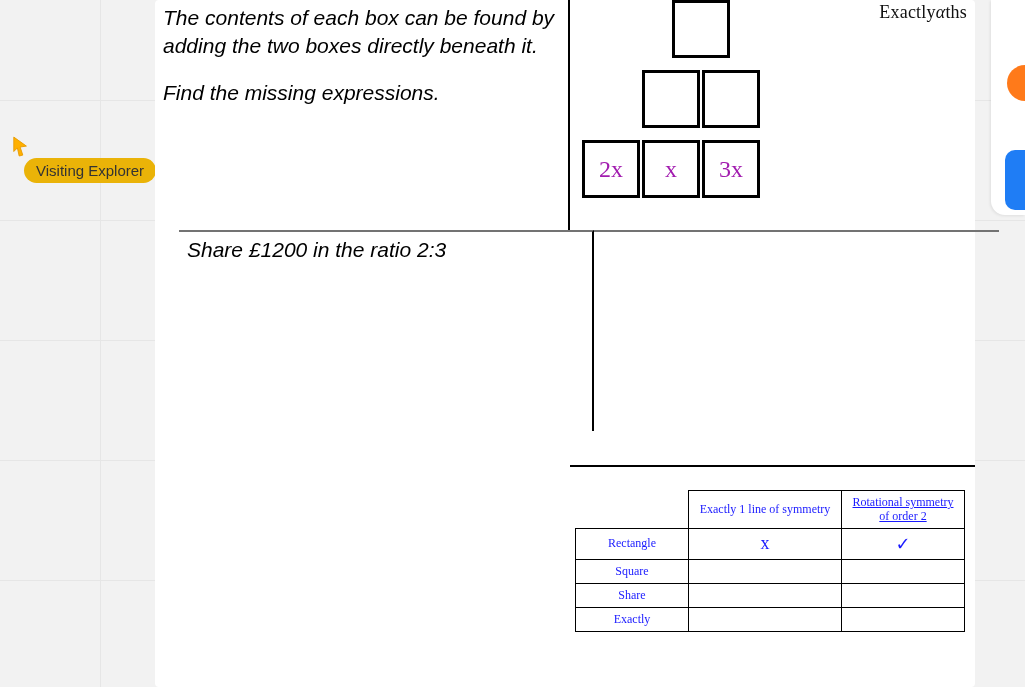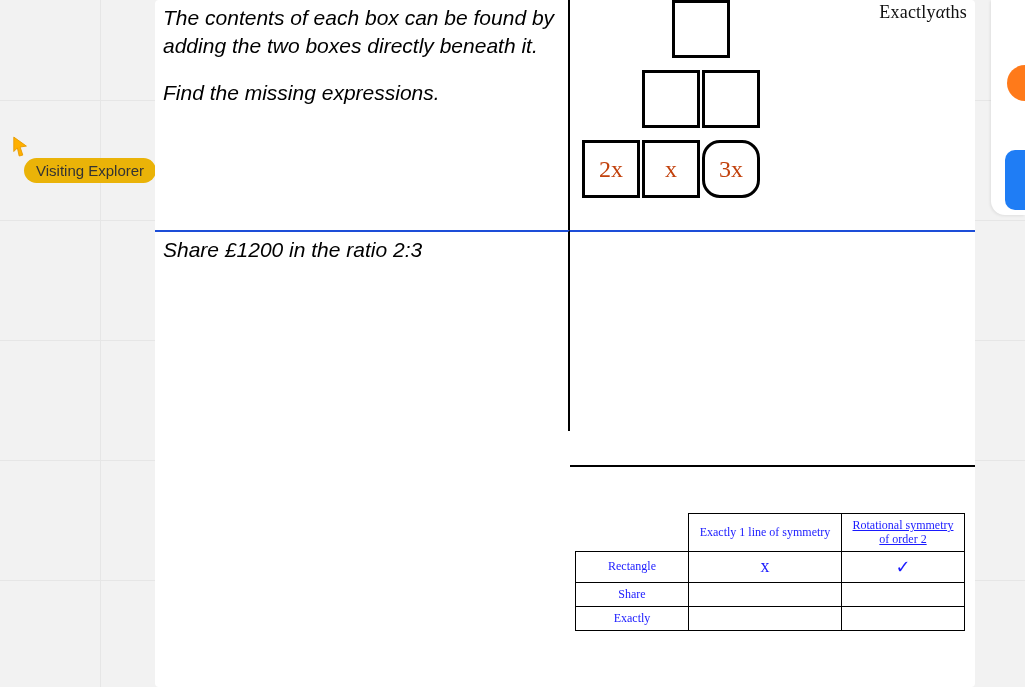--- a/index.html
+++ b/index.html
@@ -36,21 +36,21 @@
   }
 
   
   .cell {
     position: absolute;
     box-sizing: border-box;
   }
   .c-left  { left: 0;   width: 415px; border-right: 2px solid #000; }
   .c-right { left: 415px; width: 405px; }
   .row1 { top: 0;    height: 230px; }
-  .row2 { top: 230px; height: 201px; border-top: 2px solid #1d4ed8; }
+  .row2 { top: 230px; height: 201px; border-top: 2px solid #737373; margin-left: 24px; }
   .row3 { top: 465px; height: 220px; border-top: 2px solid #000; }
 
   .qtext {
     font-size: 21px;
     color: #000;
     line-height: 1.35;
     padding: 4px 2px 0 8px;
     font-style: italic;
   }
   .qtext p { margin: 0 0 18px 0; }
@@ -82,29 +82,29 @@
     width: 58px;
     height: 58px;
     border: 3px solid #000;
     background: #fff;
     box-sizing: border-box;
     display: flex;
     align-items: center;
     justify-content: center;
     font-family: "Comic Sans MS", "Chalkboard SE", cursive;
     font-size: 24px;
-    color: #c2410c;
+    color: #a21caf;
     font-weight: 500;
   }
 
   
   .symtable {
     position: absolute;
     left: 5px;
-    top: 46px;
+    top: 23px;
     border-collapse: collapse;
     font-family: "Comic Sans MS", "Chalkboard SE", cursive;
     color: #1a1aff;
   }
   .symtable th, .symtable td {
     border: 1px solid #000;
     padding: 4px 6px;
     text-align: center;
     vertical-align: middle;
   }
@@ -212,21 +212,21 @@
   <div class="cell c-right row1">
     <div class="pyramid">
 
       <div class="pbox" style="left:92px; top:0;"></div>
 
       <div class="pbox" style="left:62px;  top:70px;"></div>
       <div class="pbox" style="left:122px; top:70px;"></div>
 
       <div class="pbox" style="left:2px;   top:140px;">2x</div>
       <div class="pbox" style="left:62px;  top:140px;">x</div>
-      <div class="pbox" style="left:122px; top:140px;border-radius:18px;">3x</div>
+      <div class="pbox" style="left:122px; top:140px;">3x</div>
     </div>
   </div>
 
   <div class="cell c-left row2">
     <div class="qtext">
       <p>Share £1200 in the ratio 2:3</p>
     </div>
   </div>
   <div class="cell c-right row2"></div>
 
@@ -239,20 +239,25 @@
           <th class="h2">Rotational symmetry of order 2</th>
         </tr>
       </thead>
       <tbody>
         <tr>
           <td class="shape">Rectangle</td>
           <td class="mark">x</td>
           <td class="mark">✓</td>
         </tr>
         <tr>
+          <td class="shape">Square</td>
+          <td class="mark"></td>
+          <td class="mark"></td>
+        </tr>
+        <tr>
           <td class="shape">Share</td>
           <td class="mark"></td>
           <td class="mark"></td>
         </tr>
         <tr>
           <td class="shape">Exactly</td>
           <td class="mark"></td>
           <td class="mark"></td>
         </tr>
       </tbody>

